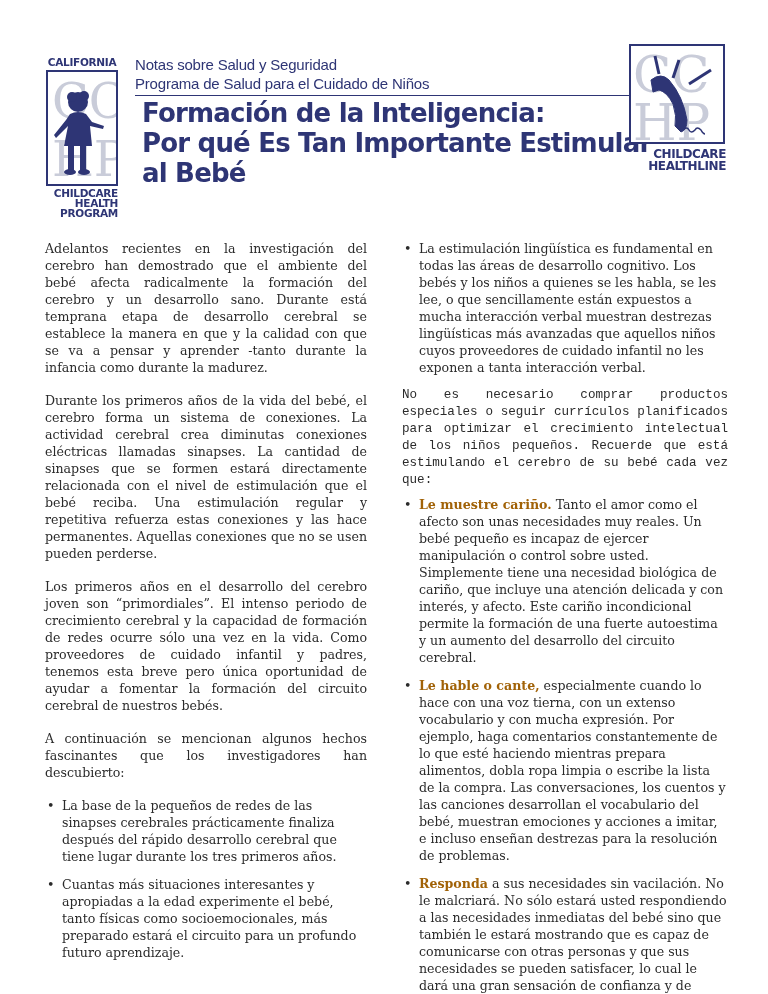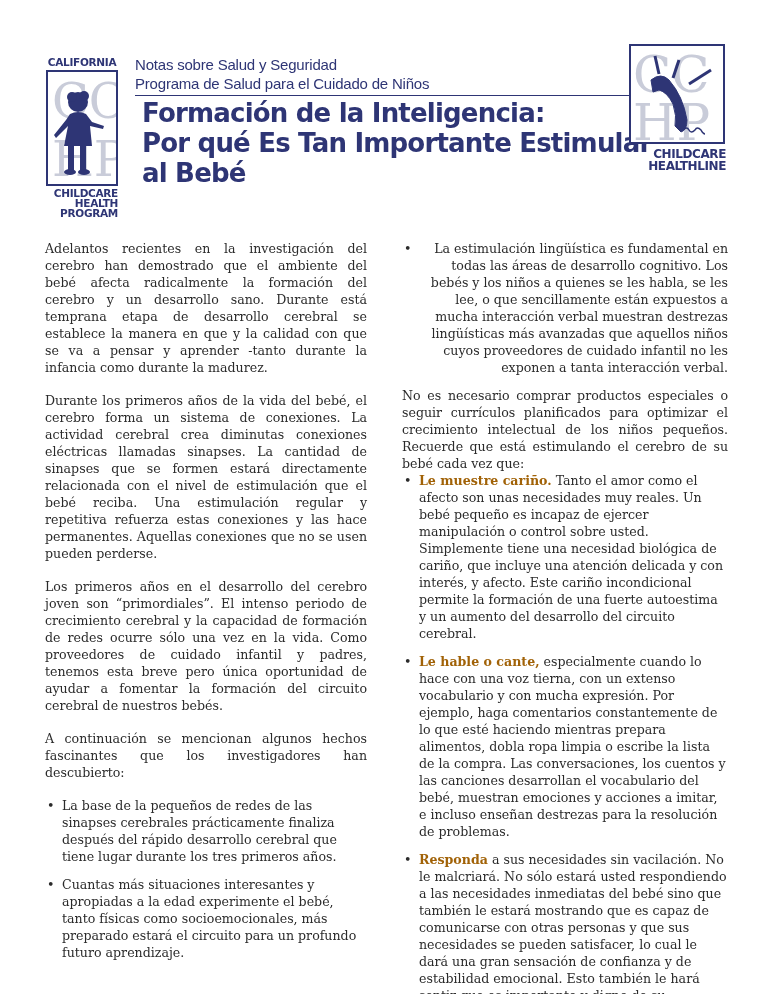--- a/index.html
+++ b/index.html
@@ -99,23 +99,23 @@
   <p>Los primeros años en el desarrollo del cerebro joven son “primordiales”. El intenso periodo de crecimiento cerebral y la capacidad de formación de redes ocurre sólo una vez en la vida.  Como proveedores de cuidado infantil y padres, tenemos esta breve pero única oportunidad de ayudar a fomentar la formación del circuito cerebral de nuestros bebés.</p>
   <p style="">A continuación se mencionan algunos hechos fascinantes que los investigadores han descubierto:</p>
   <ul>
     <li>La base de la pequeños de redes de las sinapses cerebrales prácticamente finaliza después del rápido desarrollo cerebral que tiene lugar durante los tres primeros años.</li>
     <li>Cuantas más situaciones interesantes y apropiadas a la edad experimente el bebé, tanto físicas como socioemocionales, más preparado estará el circuito para un profundo futuro aprendizaje.</li>
 
   </ul>
 </div>
 
 <div class="col col-right">
-  <ul style="margin-bottom:4px;text-align:right;">
+  <ul style="margin-bottom:4px;">
     <li>La estimulación lingüística es fundamental en todas las áreas de desarrollo cognitivo. Los bebés y los niños a quienes se les habla, se les lee, o que sencillamente están expuestos a mucha interacción verbal muestran destrezas lingüísticas más avanzadas que aquellos niños cuyos proveedores de cuidado infantil no les exponen a tanta interacción verbal.</li>
   </ul>
-  <p style="margin-bottom:0;">No es necesario comprar productos especiales o seguir currículos planificados para optimizar el crecimiento intelectual de los niños pequeños.  Recuerde que está estimulando el cerebro de su bebé cada vez que:</p>
+  <p style="margin-bottom:7px;font-family:Liberation Mono, monospace;">No es necesario comprar productos especiales o seguir currículos planificados para optimizar el crecimiento intelectual de los niños pequeños.  Recuerde que está estimulando el cerebro de su bebé cada vez que:</p>
   <ul>
     <li><span class="lead">Le muestre cariño.</span><span> Tanto el amor como el afecto son unas necesidades muy reales. Un bebé pequeño es incapaz de ejercer manipulación o control sobre usted. Simplemente tiene una necesidad biológica de cariño, que incluye una atención delicada y con interés, y afecto. Este cariño incondicional permite la formación de una fuerte autoestima y un aumento del desarrollo del circuito cerebral.</span></li>
     <li><span class="lead">Le hable o cante,</span><span> especialmente cuando lo hace con una voz tierna, con un extenso vocabulario y con mucha expresión.  Por ejemplo, haga comentarios constantemente de lo que esté haciendo mientras prepara alimentos, dobla ropa limpia o escribe la lista de la compra. Las conversaciones, los cuentos y las canciones desarrollan el vocabulario del bebé, muestran emociones y acciones a imitar, e incluso enseñan destrezas para la resolución de problemas.</span></li>
     <li><span class="lead">Responda</span><span> a sus necesidades sin vacilación. No le malcriará. No sólo estará usted respondiendo a las necesidades inmediatas del bebé sino que también le estará mostrando que es capaz de comunicarse con otras personas y que sus necesidades se pueden satisfacer, lo cual le dará una gran sensación de confianza y de estabilidad emocional. Esto también le hará sentir que es importante y digno de su atención.</span></li>
 
   </ul>
 </div>
 
 </body></html>

